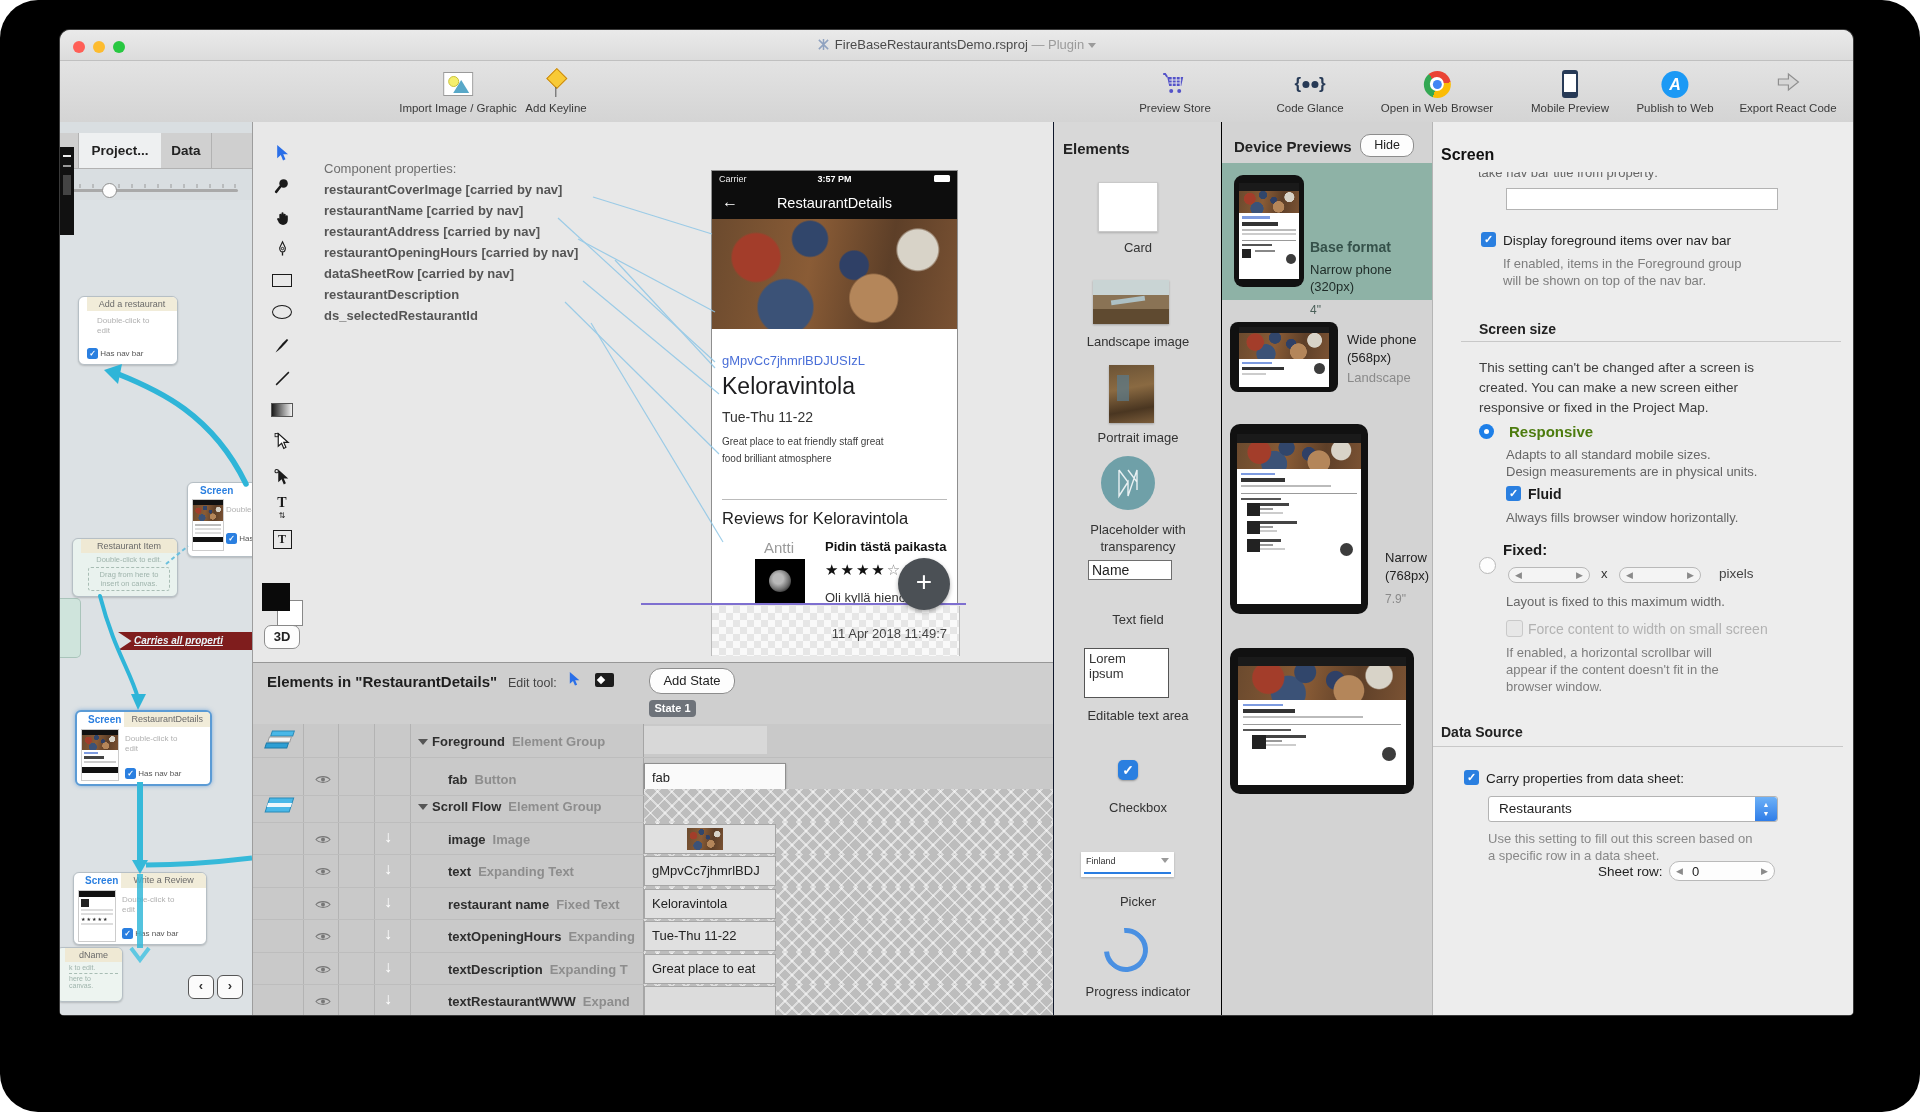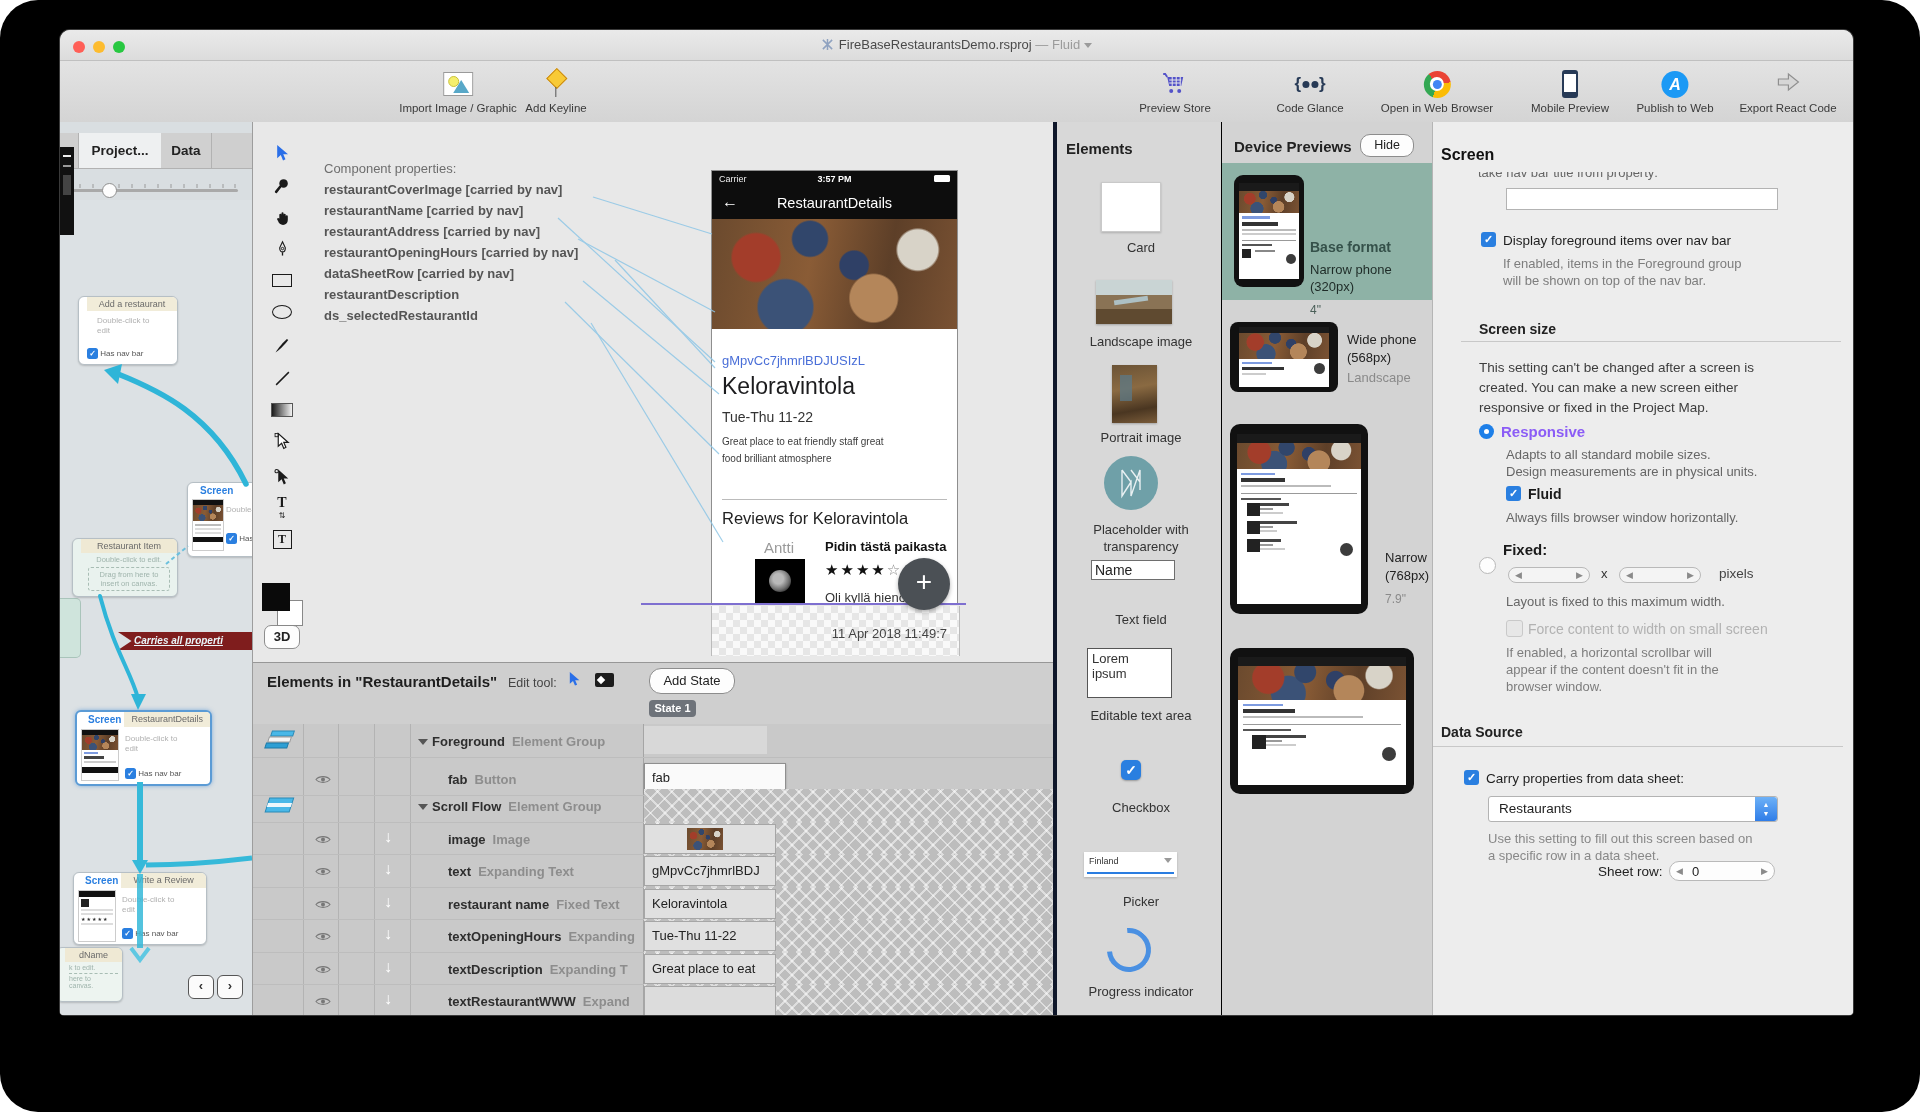--- a/index.html
+++ b/index.html
@@ -13,21 +13,21 @@
   .wtitle{line-height:30px;text-align:center;font-size:13px;color:#4a4a4a;}
   .wtitle .muted{color:#9b9b9b;}
   .dochev{display:inline-block;width:0;height:0;border-left:4px solid transparent;border-right:4px solid transparent;border-top:5px solid #9b9b9b;margin-left:4px;vertical-align:middle;}
   
   .toolbar{position:absolute;left:0;top:31px;right:0;height:61px;background:linear-gradient(#e3e3e3,#d4d4d4);border-bottom:1px solid #aeaeae;}
   .tbtn{position:absolute;top:6px;transform:translateX(-50%);text-align:center;font-size:11.5px;color:#3a3a3a;}
   .tbtn .ticon{height:34px;display:flex;align-items:center;justify-content:center;margin-bottom:1px;}
   
   .sidebar{position:absolute;left:0;top:92px;width:192px;bottom:0;background:#d9dee1;border-right:1px solid #9d9d9d;overflow:hidden;}
   .canvas{position:absolute;left:193px;top:92px;width:800px;bottom:0;background:#e8e8e8;overflow:hidden;}
-  .library{position:absolute;left:993px;top:92px;width:168px;bottom:0;background:#d8d8d8;border-left:4px solid #0f172a;overflow:hidden;}
+  .library{position:absolute;left:993px;top:92px;width:168px;bottom:0;background:#d8d8d8;border-left:1px solid #0f172a;overflow:hidden;}
   .devices{position:absolute;left:1161px;top:92px;width:211px;bottom:0;background:#d3d3d3;border-left:1px solid #000000;overflow:hidden;}
   .settings{position:absolute;left:1372px;top:92px;right:0;bottom:0;background:#ededed;border-left:1px solid #b5b5b5;overflow:hidden;font-size:13px;color:#444;}
   
   .tabbar{position:absolute;left:0;top:11px;right:0;height:35px;background:#cfcfcf;border-bottom:1px solid #b2b2b2;}
   .tab{position:absolute;top:0;height:35px;line-height:35px;text-align:center;font-size:13.5px;color:#222;font-weight:bold;}
   .node{position:absolute;background:#fff;border:1px solid #b6bfc5;border-radius:6px;box-shadow:0 1px 2px rgba(0,0,0,.18);overflow:hidden;font-size:8px;color:#b0b0b0;padding-left:8px;}
   .node .hd{background:#f1ecd9;color:#6a6a6a;font-size:9px;text-align:center;padding:2px 0;white-space:nowrap;overflow:hidden;}
   .badge-screen{color:#2a7fe0;font-weight:bold;font-size:10px;}
   .mapcb{width:11px;height:11px;border-radius:2.5px;background:#2a7fe0;color:#fff;font-size:8px;line-height:11px;text-align:center;font-weight:bold;display:inline-block;vertical-align:middle;}
   .ribbon{clip-path:polygon(0 0,100% 0,100% 100%,0 100%,9% 50%);background:#7f1d1d;color:#eaf6fa;font-weight:bold;font-style:italic;font-size:10px;line-height:18px;padding-left:16px;white-space:nowrap;overflow:hidden;text-decoration:underline;}
@@ -75,21 +75,21 @@
 <div class="stage">
 <div class="window">
 
   <div class="titlebar">
     <div class="a" style="left:13px;top:9px;">
       <span class="light" style="background:#ff5f57;"></span><span class="light" style="background:#fdbc2f;"></span><span class="light" style="background:#28c841;"></span>
     </div>
     <div class="wtitle">
       <svg width="13" height="13" viewBox="0 0 14 14" style="vertical-align:-2px;margin-right:5px;">
             <path d="M2,12 L12,2 M2,2 L12,12 M7,1 V13" stroke="#8fa2c0" stroke-width="1.6" fill="none"></path>
-          </svg><span>FireBaseRestaurantsDemo.rsproj</span>&nbsp;<span class="muted">— Fluid</span><span class="dochev"></span>
+          </svg><span>FireBaseRestaurantsDemo.rsproj</span>&nbsp;<span class="muted">— Plugin</span><span class="dochev"></span>
     </div>
   </div>
 
   <div class="toolbar">
     <div class="tbtn" style="left:398px;">
       <div class="ticon">
         <div style="width:28px;height:22px;background:#fff;border:1px solid #9a9a9a;position:relative;">
           <div style="position:absolute;left:4px;top:3px;width:9px;height:9px;border-radius:50%;background:#f5ef6d;border:1px solid #c9c23c;"></div>
           <div style="position:absolute;right:3px;bottom:2px;width:0;height:0;border-left:8px solid transparent;border-right:8px solid transparent;border-bottom:13px solid #58a8c8;"></div>
         </div>
@@ -695,21 +695,21 @@
     <div class="hr" style="left:28px;top:219px;width:380px;"></div>
     <div class="a" style="left:46px;top:236px;font-size:13.5px;color:#3d3d3d;line-height:20px;">
           <div class="tx">This setting can't be changed after a screen is</div>
           <div class="tx">created. You can make a new screen either</div>
           <div class="tx">responsive or fixed in the Project Map.</div>
         </div>
 
     <div class="a radio" style="left:46px;top:302px;">
           <i></i>
         </div>
-    <div class="a tx" style="left:68px;top:301px;font-size:15px;font-weight:bold;color:#8b5cf6;">Responsive</div>
+    <div class="a tx" style="left:76px;top:301px;font-size:15px;font-weight:bold;color:#4d7c0f;">Responsive</div>
     <div class="a tx" style="left:73px;top:325px;font-size:13px;color:#666;">Adapts to all standard mobile sizes.</div>
     <div class="a tx" style="left:73px;top:342px;font-size:13px;color:#666;">Design measurements are in physical units.</div>
 
     <div class="a cb" style="left:73px;top:364px;">✓</div>
     <div class="a tx" style="left:95px;top:364px;font-size:14px;font-weight:bold;color:#1a1a1a;">Fluid</div>
     <div class="a tx" style="left:73px;top:388px;font-size:13px;color:#666;">Always fills browser window horizontally.</div>
 
     <div class="a radio off" style="left:46px;top:420px;"></div>
     <div class="a tx" style="left:70px;top:419px;font-size:15px;font-weight:bold;color:#1a1a1a;">Fixed:</div>
     <div class="a stepper" style="left:75px;top:445px;width:82px;height:16px;border-radius:8px;">

